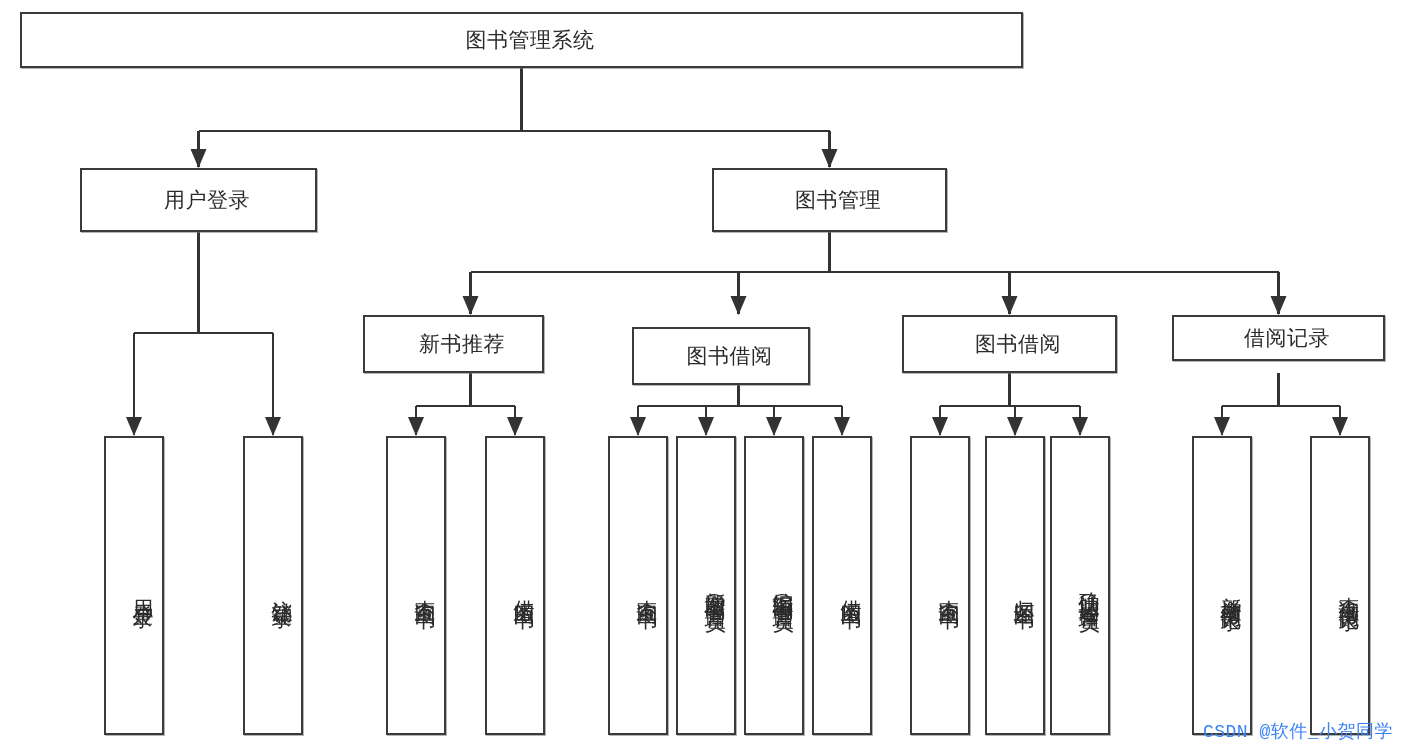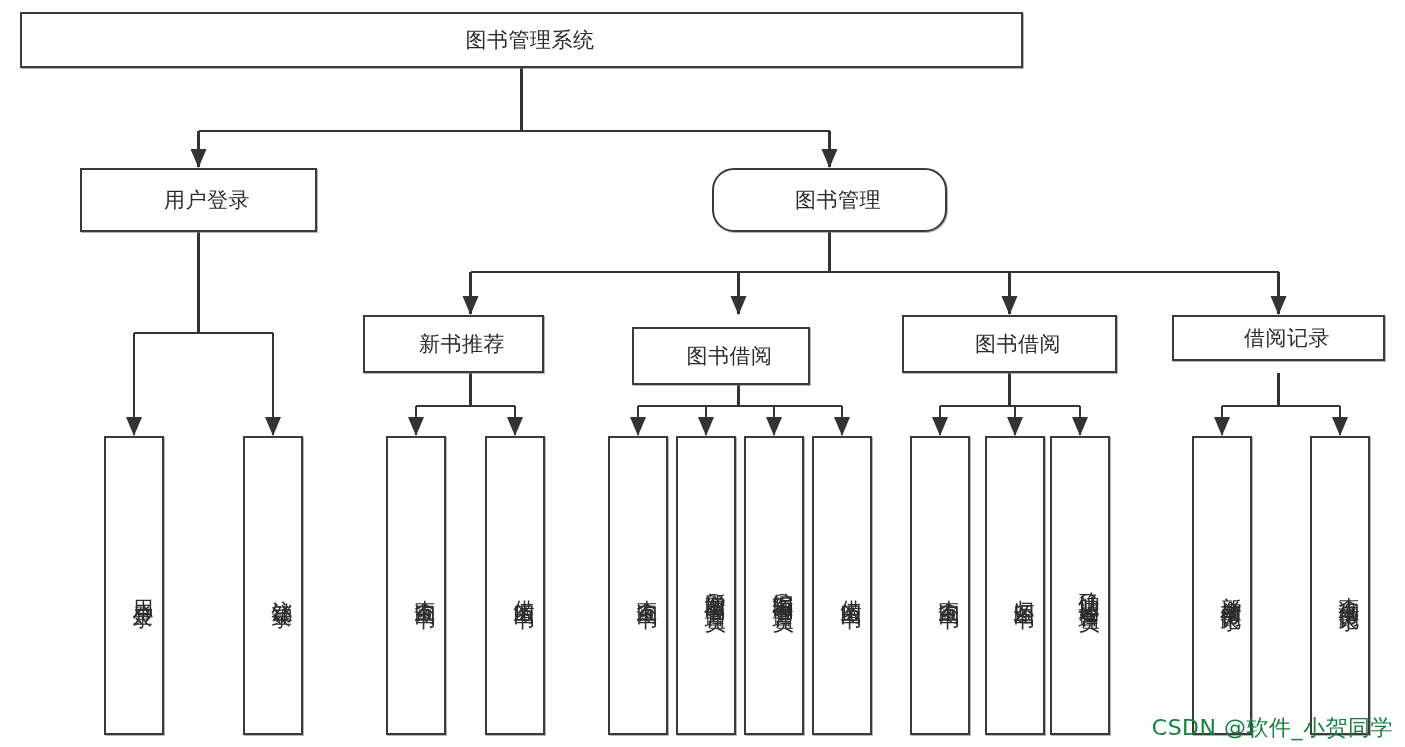--- a/index.html
+++ b/index.html
@@ -60,24 +60,25 @@
     left: 0;
     top: 0;
     width: 1405px;
     height: 747px;
     pointer-events: none;
   }
   #watermark {
     position: absolute;
     right: 12px;
     bottom: 4px;
-    font-size: 22px;
-    color: #15803d;
+    font-size: 18px;
+    color: #3b82f6;
     white-space: nowrap;
     letter-spacing: 0.5px;
+    font-family: Liberation Mono, monospace;
   }
 </style>
 </head>
 <body>
 
 <div id="diagram-root">
 
   <svg id="connectors" viewBox="0 0 1405 747" width="1405" height="747" xmlns="http://www.w3.org/2000/svg">
       <line x1="521.5" y1="68" x2="521.5" y2="131" stroke="#333333" stroke-width="2.6" shape-rendering="crispEdges"></line>
       <line x1="198.5" y1="131" x2="829.5" y2="131" stroke="#333333" stroke-width="2.6" shape-rendering="crispEdges"></line>
@@ -133,21 +134,21 @@
       <path d="M 1332 417 L 1348 417 L 1340 436 Z" fill="#333333"></path>
     </svg>
 
   <div id="nodes-layer">
       <div class="node-box" style="left: 20px; top: 12px; width: 1003px; height: 56px;">
         <div class="node-label-h">图书管理系统</div>
       </div>
       <div class="node-box" style="left: 80px; top: 168px; width: 237px; height: 64px;">
         <div class="node-label-h">用户登录</div>
       </div>
-      <div class="node-box" style="left: 712px; top: 168px; width: 235px; height: 64px; border-radius: 22px;">
+      <div class="node-box" style="left: 712px; top: 168px; width: 235px; height: 64px;">
         <div class="node-label-h">图书管理</div>
       </div>
       <div class="node-box" style="left: 363px; top: 315px; width: 181px; height: 58px;">
         <div class="node-label-h">新书推荐</div>
       </div>
       <div class="node-box" style="left: 632px; top: 327px; width: 178px; height: 58px;">
         <div class="node-label-h">图书借阅</div>
       </div>
       <div class="node-box" style="left: 902px; top: 315px; width: 215px; height: 58px;">
         <div class="node-label-h">图书借阅</div>

